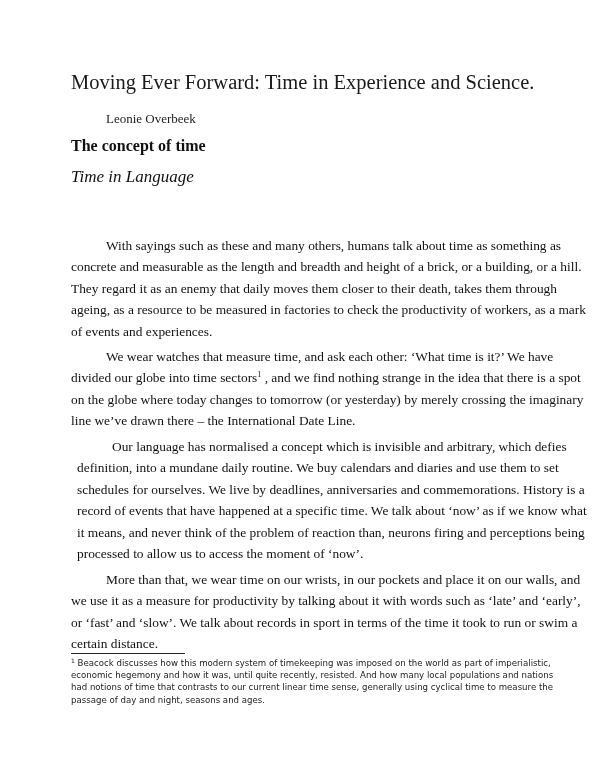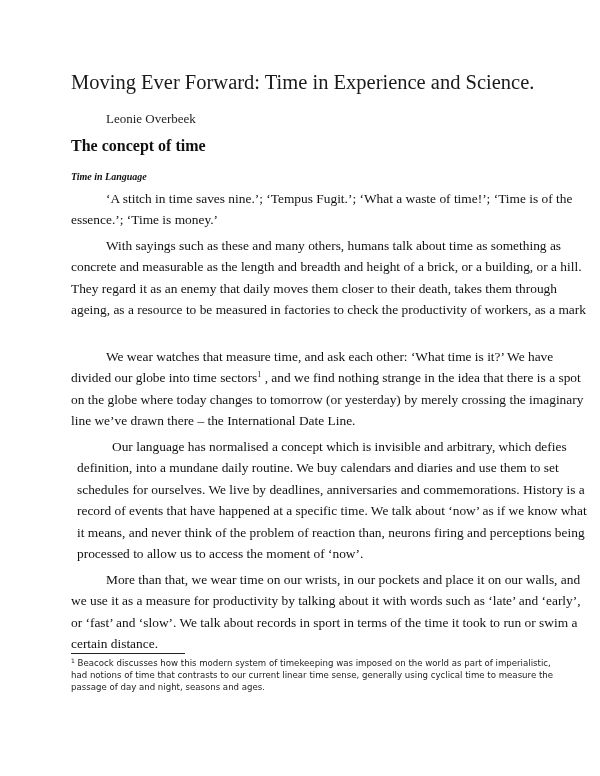--- a/index.html
+++ b/index.html
@@ -46,22 +46,22 @@
       top: 136px;
       font-size: 16px;
       font-weight: bold;
       line-height: 20px;
       white-space: nowrap;
     }
     .subsection-heading {
       position: absolute;
       left: 71px;
       top: 169px;
-      font-size: 10px;
-      font-weight: bold;
+      font-size: 17px;
+      font-weight: normal;
       font-style: italic;
       line-height: 16px;
       white-space: nowrap;
     }
     .body-text {
       position: absolute;
       left: 71px;
       width: 470px;
     }
     .para {
@@ -116,33 +116,28 @@
 <div class="page">
 
   <div class="title">Moving Ever Forward: Time in Experience and Science.</div>
 
   <div class="author">Leonie Overbeek</div>
 
   <div class="section-heading">The concept of time</div>
 
   <div class="subsection-heading">Time in Language</div>
 
-  <div class="body-text" style="top:188px;">
-    <p class="para">
-      <span class="line first">‘A stitch in time saves nine.’; ‘Tempus Fugit.’; ‘What a waste of time!’; ‘Time is of the</span>
-      <span class="line">essence.’; ‘Time is money.’</span>
-    </p>
-  </div>
 
   <div class="body-text" style="top:235px;">
     <p class="para">
       <span class="line first">With sayings such as these and many others, humans talk about time as something as</span>
       <span class="line">concrete and measurable as the length and breadth and height of a brick, or a building, or a hill.</span>
       <span class="line">They regard it as an enemy that daily moves them closer to their death, takes them through</span>
       <span class="line">ageing, as a resource to be measured in factories to check the productivity of workers, as a mark</span>
+      <span class="line">of events and experiences.</span>
     </p>
   </div>
 
   <div class="body-text" style="top:346px;">
     <p class="para">
       <span class="line first">We wear watches that measure time, and ask each other: ‘What time is it?’ We have</span>
       <span class="line"><span>divided our globe into time sectors</span><sup class="fnref">1</sup><span> , and we find nothing strange in the idea that there is a spot</span></span>
       <span class="line">on the globe where today changes to tomorrow (or yesterday) by merely crossing the imaginary</span>
       <span class="line">line we’ve drawn there – the International Date Line.</span>
     </p>
@@ -165,17 +160,18 @@
       <span class="line">we use it as a measure for productivity by talking about it with words such as ‘late’ and ‘early’,</span>
       <span class="line">or ‘fast’ and ‘slow’. We talk about records in sport in terms of the time it took to run or swim a</span>
       <span class="line">certain distance.</span>
     </p>
   </div>
 
   <div class="fn-rule"></div>
 
   <div class="footnote">
     <span class="line"><sup>1</sup><span> Beacock discusses how this modern system of timekeeping was imposed on the world as part of imperialistic,</span></span>
+    <span class="line">economic hegemony and how it was, until quite recently, resisted. And how many local populations and nations</span>
     <span class="line">had notions of time that contrasts to our current linear time sense, generally using cyclical time to measure the</span>
     <span class="line">passage of day and night, seasons and ages.</span>
   </div>
 
 </div>
 
 </body></html>

